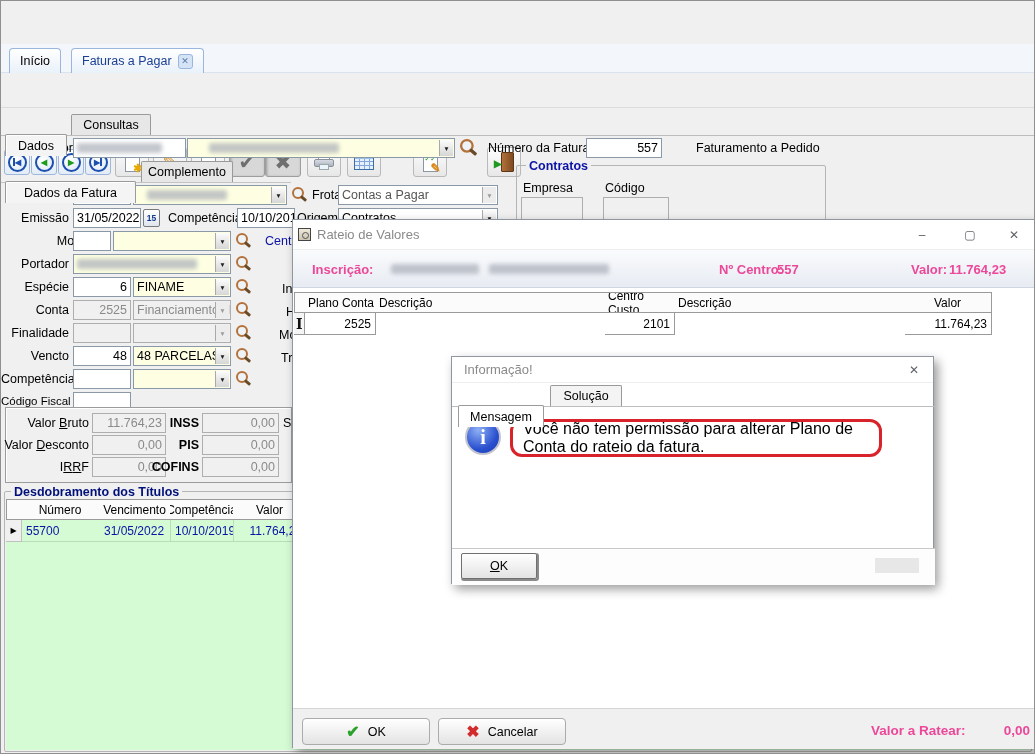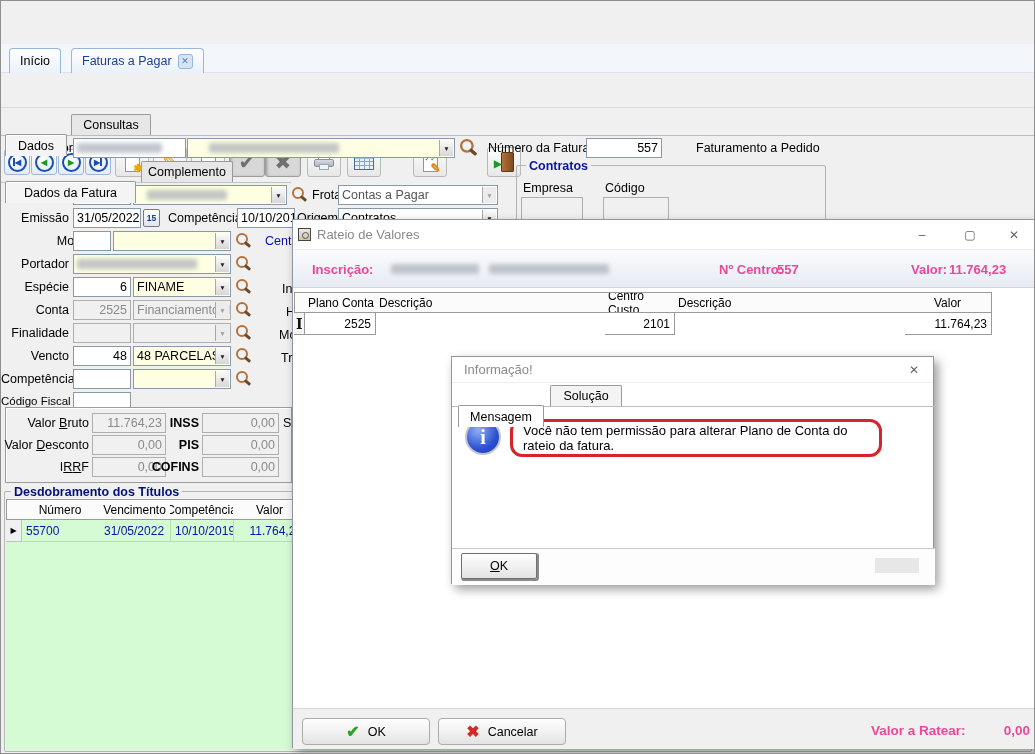--- a/index.html
+++ b/index.html
@@ -67,21 +67,21 @@
   .green-cell{background:#d5fbd5;border-color:#b9dcb9;color:#0b12a6;}
   
   .dialog{position:absolute;background:#fff;border:1px solid #8e979f;box-shadow:4px 5px 10px rgba(0,0,0,.4);}
   .dlg-title{position:absolute;left:0;top:0;right:0;height:30px;background:#fff;display:flex;align-items:center;border-bottom:1px solid #eee;}
   .winbtn{position:absolute;top:6px;width:18px;height:18px;display:flex;align-items:center;justify-content:center;color:#5f6368;font-size:12px;}
   .btn3d{position:absolute;border:1px solid #ababab;border-radius:4px;background:linear-gradient(#ffffff,#e3e3e3);
          display:flex;align-items:center;justify-content:center;gap:8px;font-size:12.5px;color:#000;}
   .info-icon{position:absolute;width:36px;height:36px;border-radius:50%;border:2px solid #c3c3cf;
              background:radial-gradient(circle at 35% 28%,#8fb0f5,#2a50cf 62%,#1b3ab0);
              display:flex;align-items:center;justify-content:center;color:#fff;font-weight:bold;font-size:20px;font-family:"Liberation Serif",serif;}
-  .redbox{position:absolute;border:3px solid #d8232a;border-radius:12px;background:#fff;display:flex;align-items:center;padding:0 10px;font-size:13px;color:#000;}
+  .redbox{position:absolute;border:3px solid #d8232a;border-radius:12px;background:#fff;display:flex;align-items:center;padding:0 10px;font-size:16px;color:#000;}
   .ibeam{position:absolute;font-family:"DejaVu Serif",serif;font-size:14px;font-weight:bold;color:#111;}
 </style>
 </head>
 <body>
 
 <div id="screen">
 
 
 
   <div id="doctabs">

